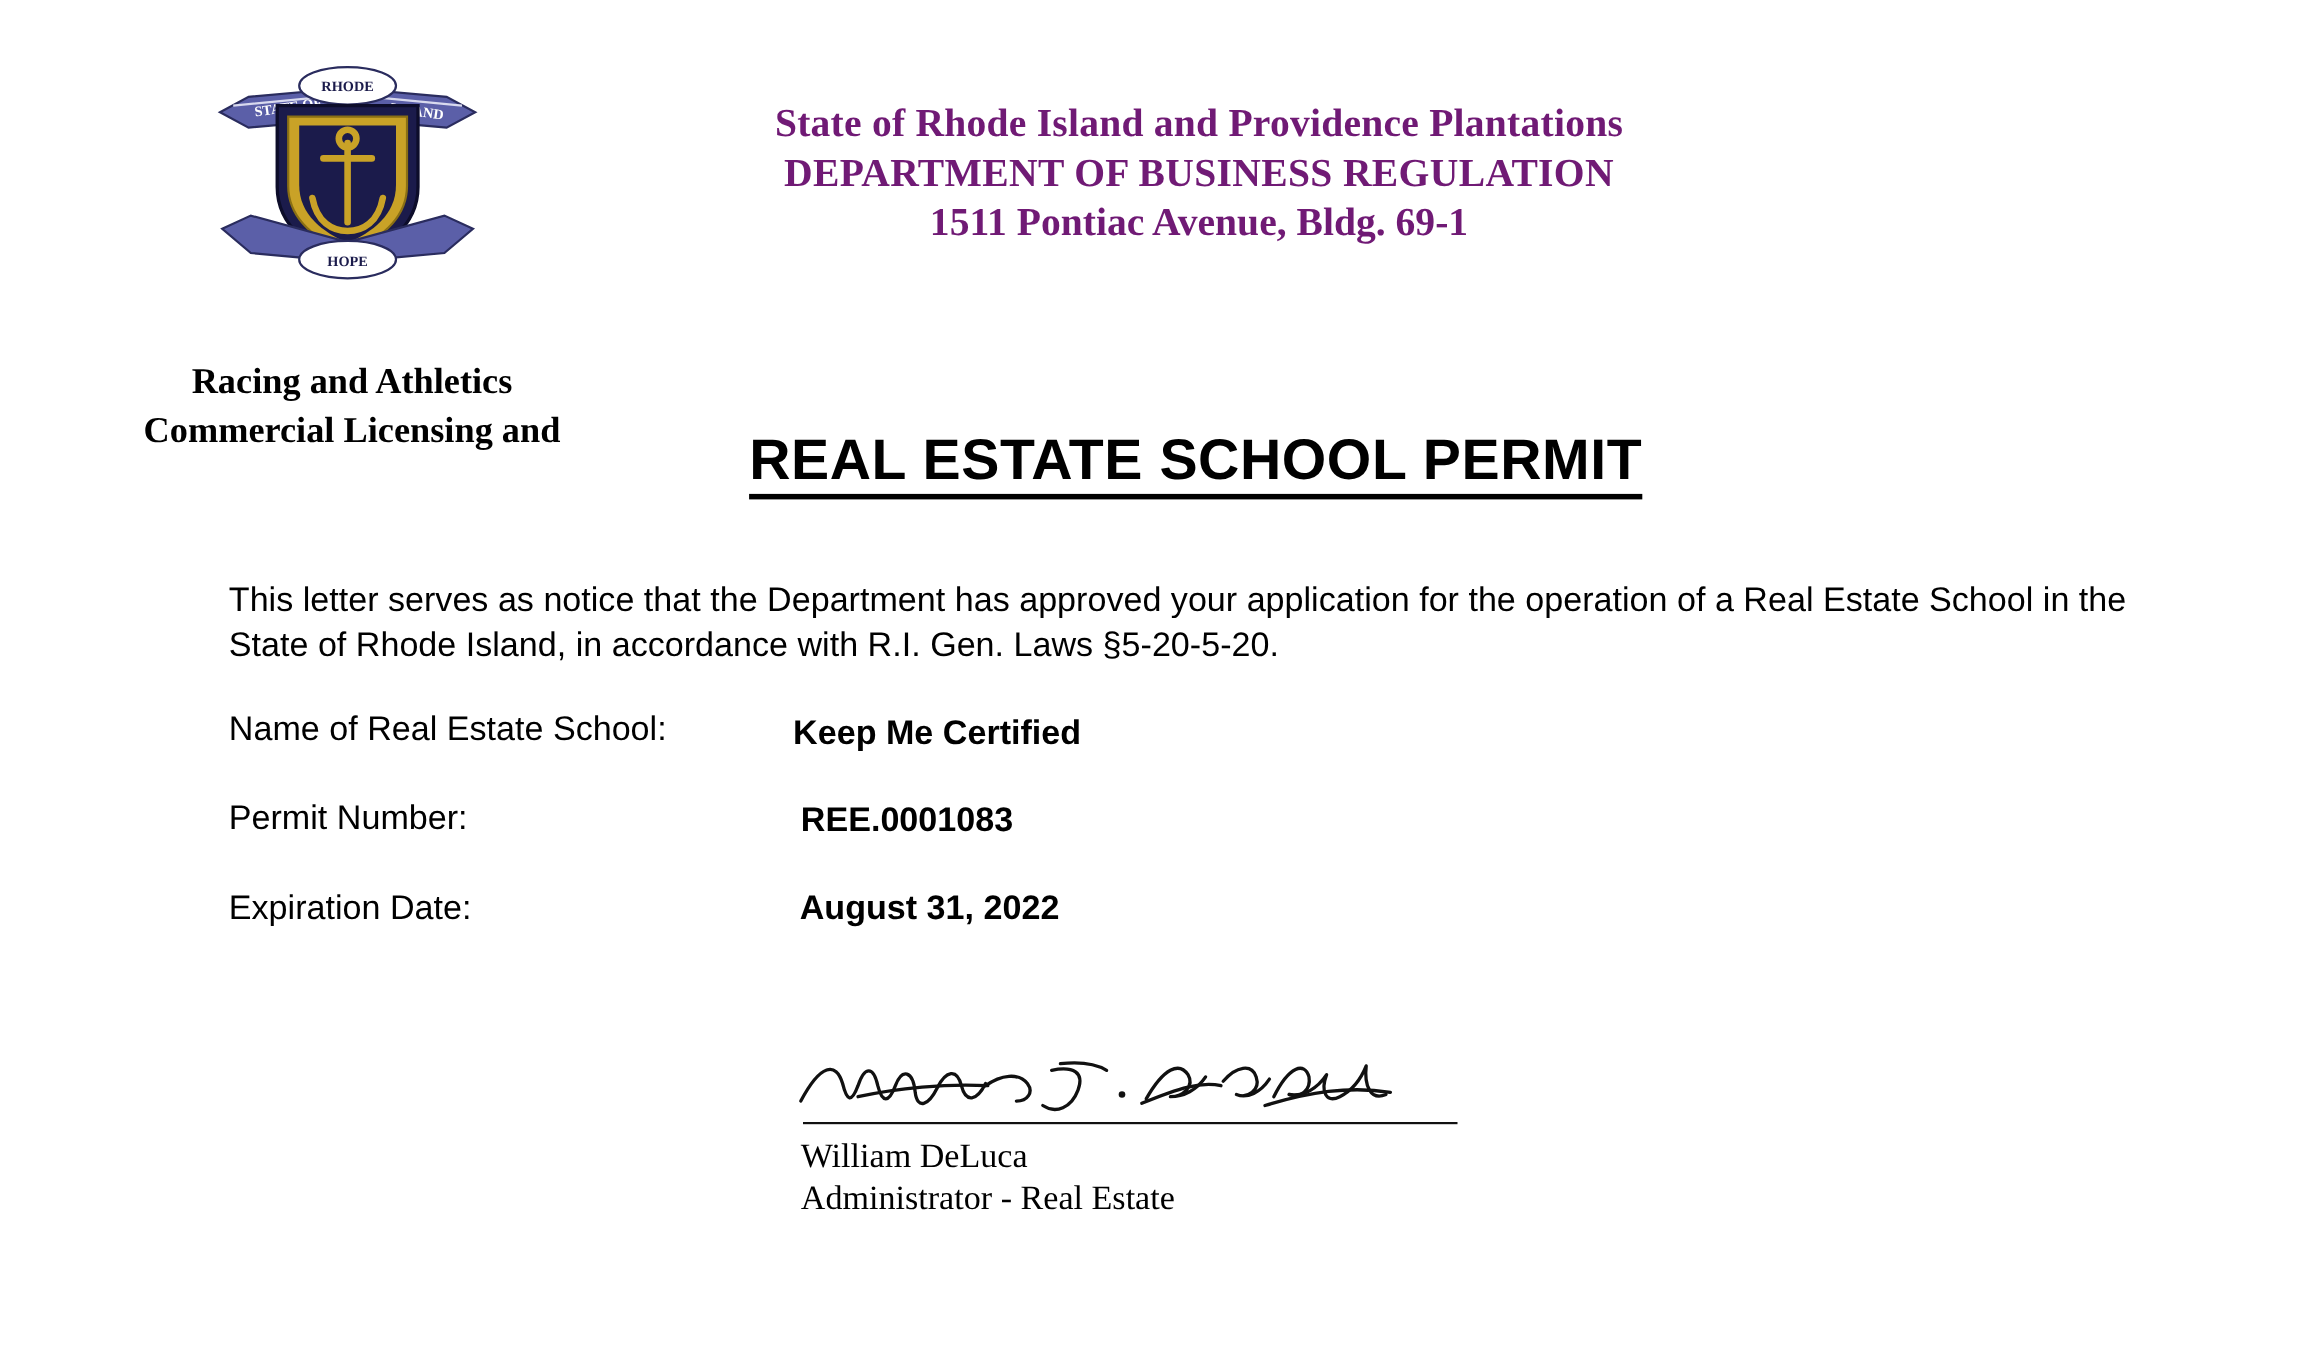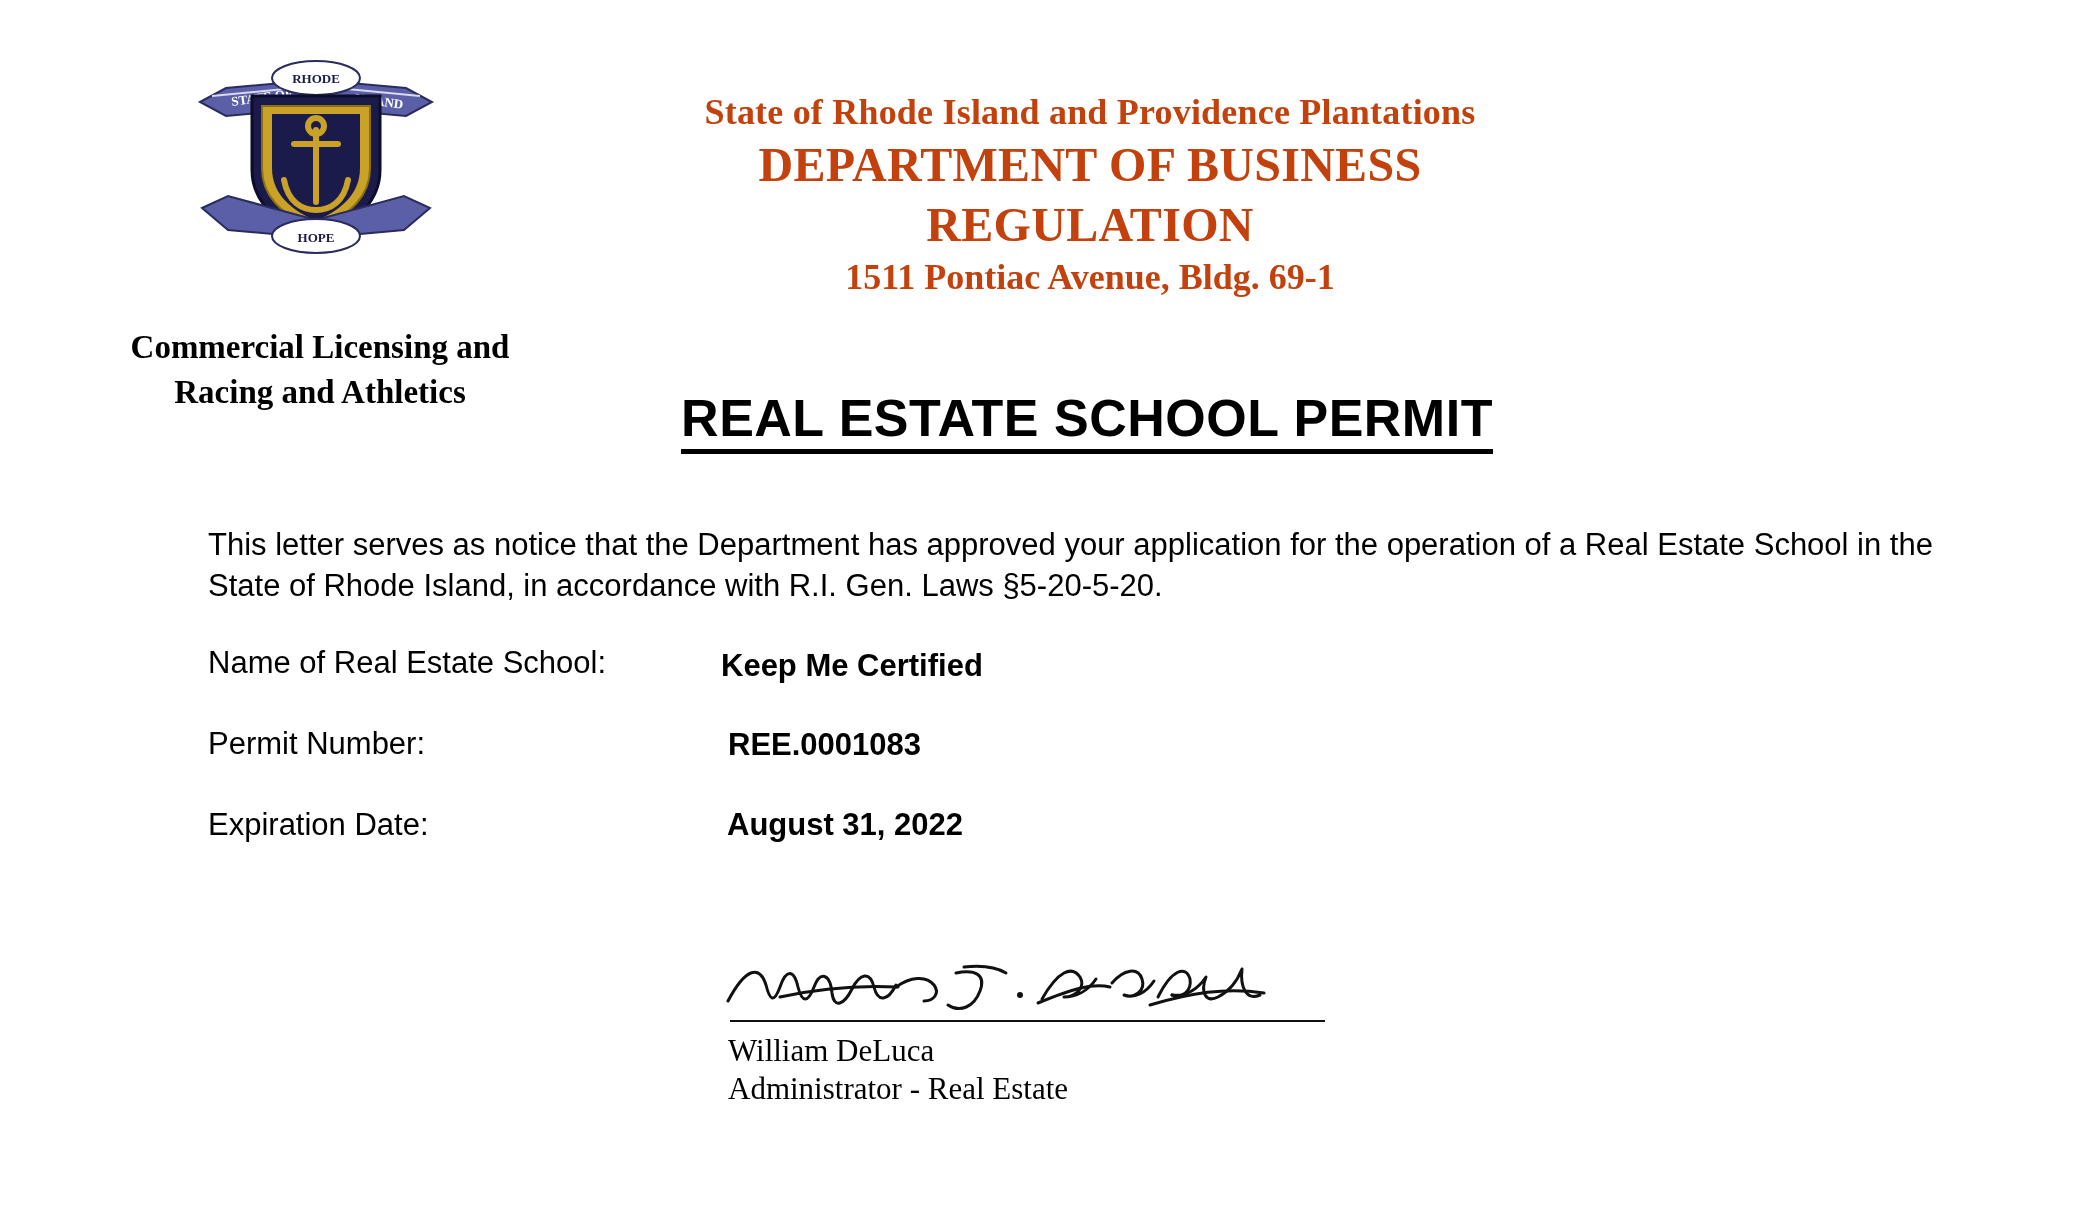--- a/index.html
+++ b/index.html
@@ -34,29 +34,29 @@
   }
 
   .agency-block {
     position: absolute;
     left: 590px;
     top: 50px;
     width: 1000px;
     text-align: center;
     font-family: "Liberation Serif", serif;
     font-weight: bold;
-    color: #c2410c;
+    color: #701a75;
   }
   .agency-line1 {
     font-size: 36px;
     letter-spacing: 0.2px;
     line-height: 1.25;
   }
   .agency-line2 {
-    font-size: 48px;
+    font-size: 36px;
     letter-spacing: 0.3px;
     line-height: 1.25;
     text-align: center;
   }
   .agency-line3 {
     font-size: 36px;
     line-height: 1.25;
   }
 
   .division-block {
@@ -199,22 +199,22 @@
     </svg>
   </div>
 
   <div class="agency-block">
     <div class="agency-line1">State of Rhode Island and Providence Plantations</div>
     <div class="agency-line2">DEPARTMENT OF BUSINESS REGULATION</div>
     <div class="agency-line3">1511 Pontiac Avenue, Bldg. 69-1</div>
   </div>
 
   <div class="division-block">
+    <div>Racing and Athletics</div>
     <div>Commercial Licensing and</div>
-    <div>Racing and Athletics</div>
   </div>
 </div>
 
 <div class="doc-title">
   <span class="underlined">REAL ESTATE SCHOOL PERMIT</span>
 </div>
 
 <div class="body-text">This letter serves as notice that the Department has approved your application for the operation of a Real Estate School in the State of Rhode Island, in accordance with R.I. Gen. Laws §5-20-5-20.</div>
 
 <div class="fields">

